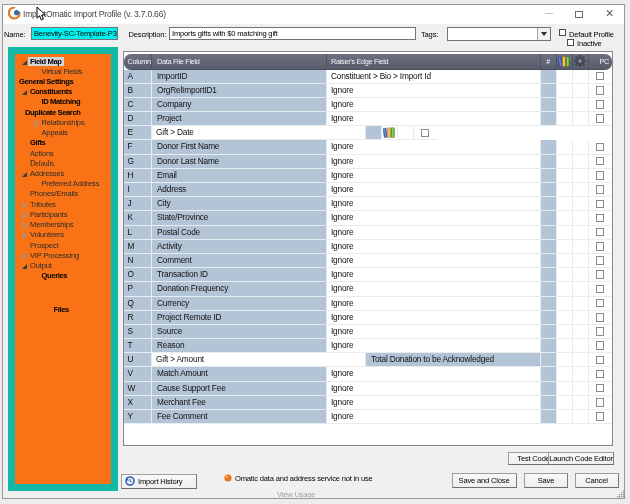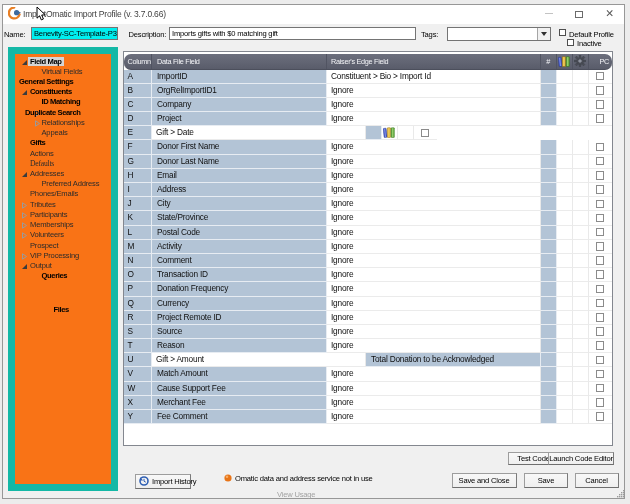--- a/index.html
+++ b/index.html
@@ -74,21 +74,21 @@
   .gh-c6 { width:15.5px; padding-left:0; display:flex; align-items:center; justify-content:center; }
   .gh-c7 { width:23px; padding-left:11px; border-right:none; }
   .g-chk { width:8.5px; height:8.5px; border:1px solid #8b8b8b; background:#fff; }
 
   
   .btn { appearance:none; -webkit-appearance:none; font-family:"Liberation Sans", sans-serif; letter-spacing:-0.2px; background:linear-gradient(#f8f8f8,#efefef); border:1px solid #9d9d9d; border-bottom-color:#6e6e6e; border-right-color:#7a7a7a; color:#000;
          font-size:7.6px; display:flex; align-items:center; justify-content:center;
          white-space:nowrap; }
   .btn-test { left:507.5px; top:451.5px; width:52px; height:13.5px; }
   .btn-launch { left:548px; top:451.5px; width:66px; height:13.5px; }
-  .btn-history { left:135px; top:473.5px; width:56px; height:15px; justify-content:flex-start;
+  .btn-history { left:121px; top:473.5px; width:76px; height:15px; justify-content:flex-start;
                  padding-left:3px; }
   .btn-saveclose { left:451.5px; top:473px; width:65px; height:15px; }
   .btn-save { left:524px; top:473px; width:44px; height:15px; }
   .btn-cancel { left:574.5px; top:473px; width:44px; height:15px; }
 
   .status-text { left:235px; top:474px; font-size:7.6px; color:#000; white-space:nowrap; }
   .view-usage { left:277px; top:489.5px; font-size:7.6px; color:#a3a3a3; white-space:nowrap; }
 
   .grip { right:3px; bottom:4px; width:10px; height:10px; }
 </style>

